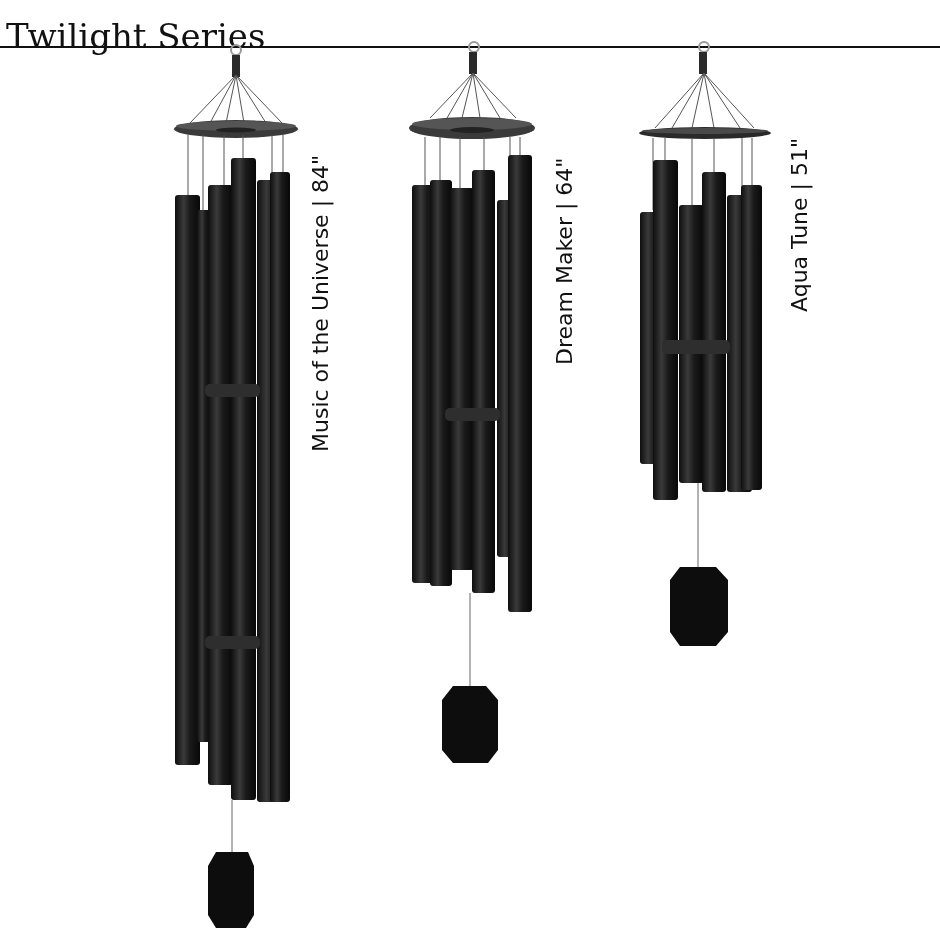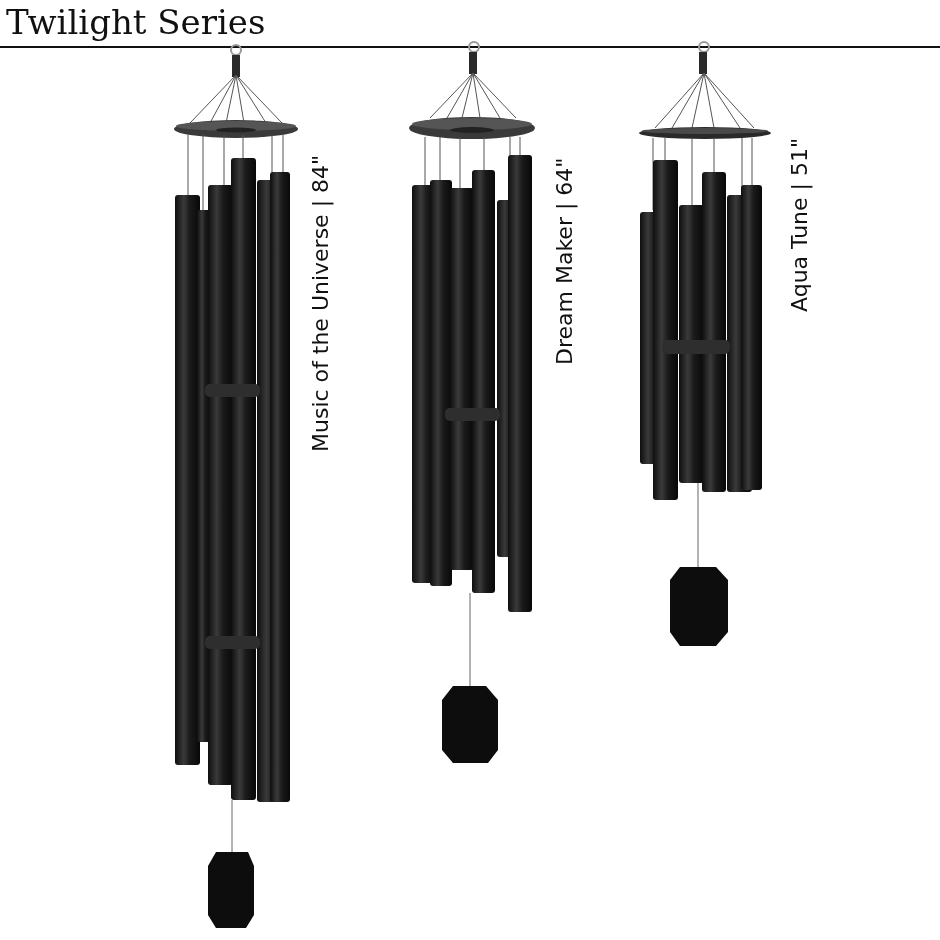--- a/index.html
+++ b/index.html
@@ -1,17 +1,17 @@
 <!DOCTYPE html>
 <html><head>
 <meta charset="utf-8">
 <style>
   html, body { margin: 0; padding: 0; background: #ffffff; }
   body { width: 940px; height: 940px; position: relative; overflow: hidden; font-family: "Liberation Serif", serif; }
-  .title { position: absolute; left: 6px; top: 0; font-size: 34px; color: #111; font-family: "DejaVu Serif", "Liberation Serif", serif; font-weight: normal; letter-spacing: 0px; line-height: 44px; }
+  .title { position: absolute; left: 6px; top: 14px; font-size: 34px; color: #111; font-family: "DejaVu Serif", "Liberation Serif", serif; font-weight: normal; letter-spacing: 0px; line-height: 44px; }
   .rule { position: absolute; left: 0; top: 46px; width: 940px; height: 2px; background: #111; }
   .chime { position: absolute; left: 0; top: 0; width: 940px; height: 940px; pointer-events: none; }
   .chime svg { position: absolute; left: 0; top: 0; }
   .label { position: absolute; font-family: "DejaVu Sans", "Liberation Sans", sans-serif; font-size: 22px; color: #111; white-space: nowrap; transform-origin: left top; transform: rotate(-90deg); }
 </style>
 </head>
 <body>
 
 <div class="title">Twilight Series</div>
 <div class="rule"></div>

